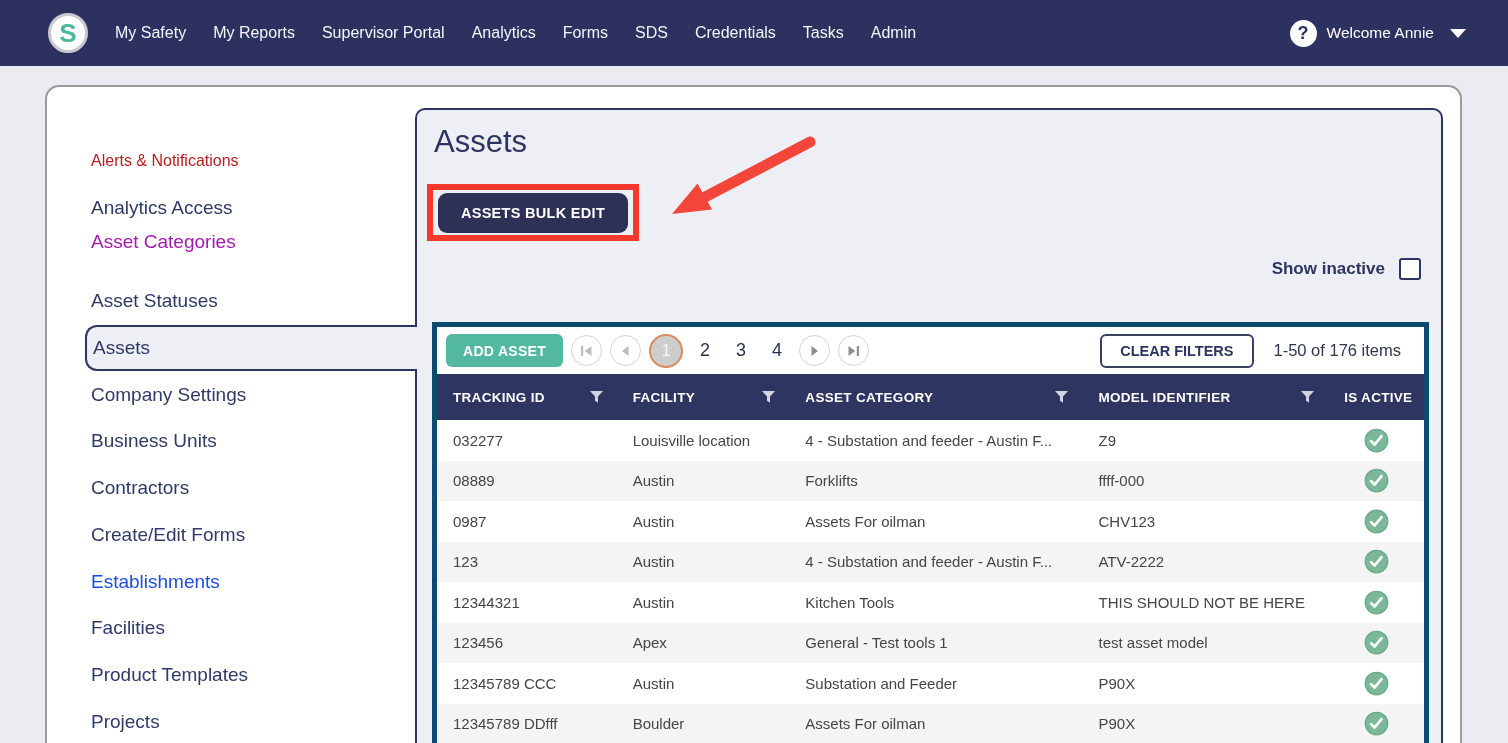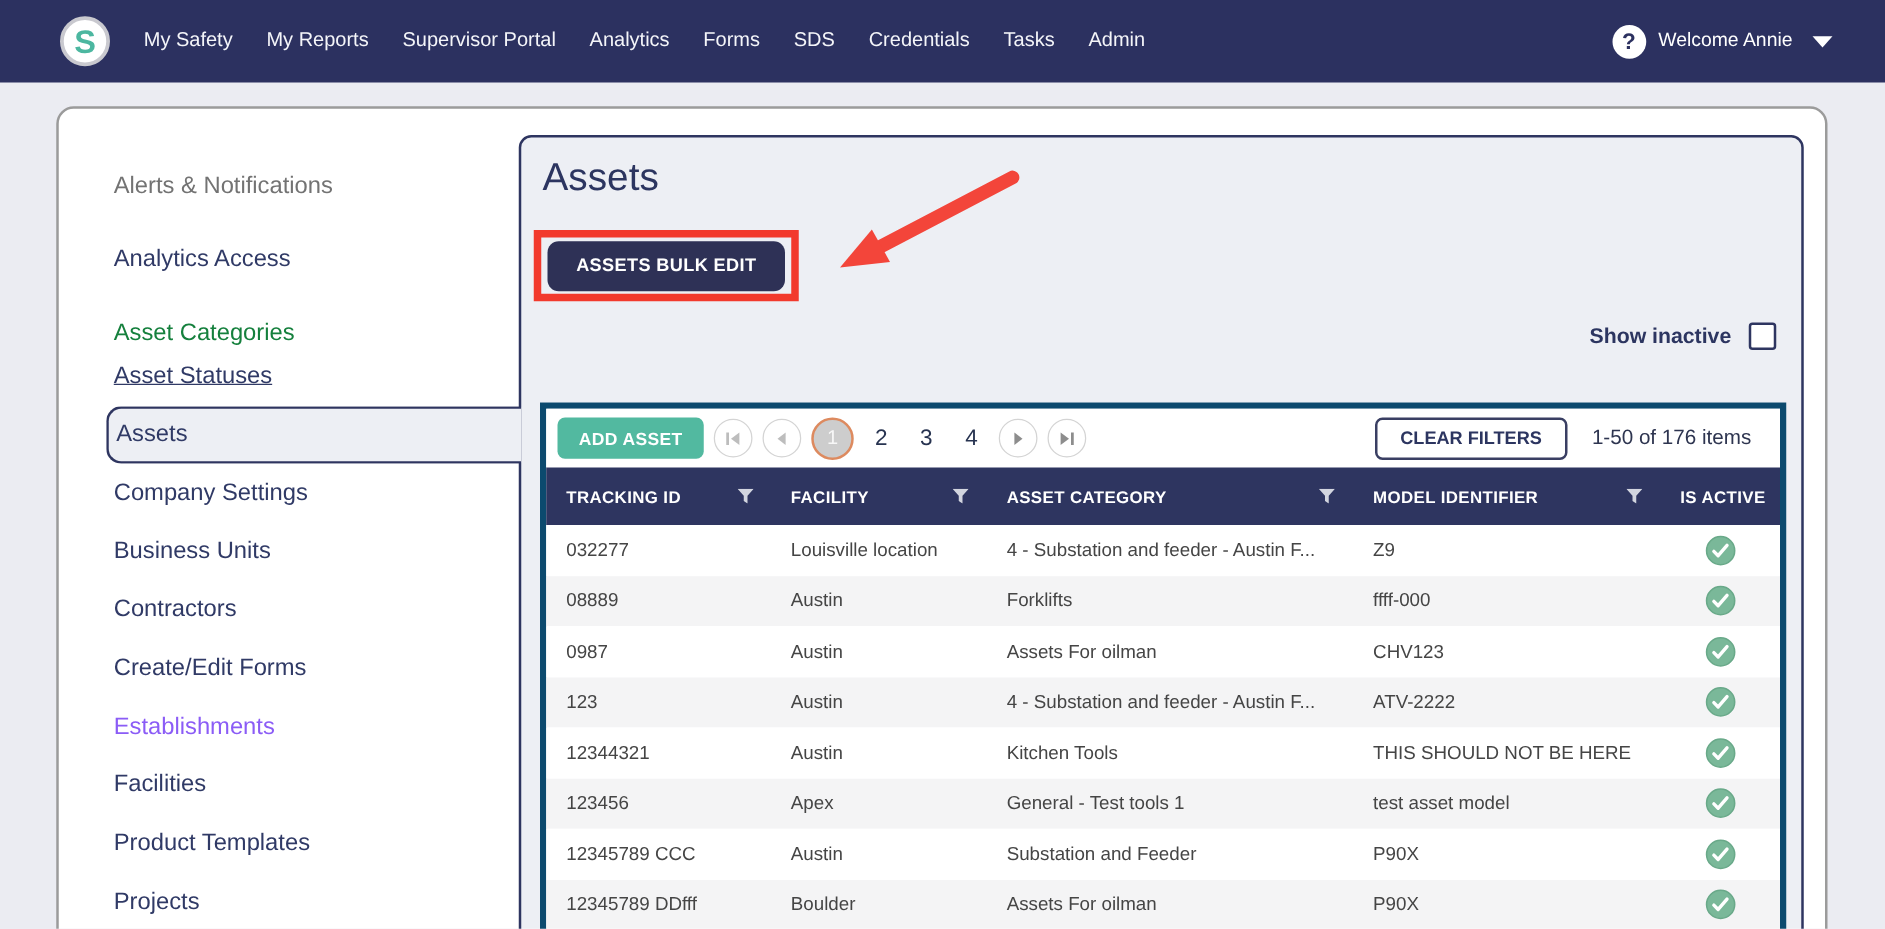--- a/index.html
+++ b/index.html
@@ -328,48 +328,48 @@
                 <path d="M6.8 12.6l3.3 3.3 6.8-8" stroke="#fff" stroke-width="2.6" fill="none" stroke-linecap="round" stroke-linejoin="round"></path>
               </svg>
             </span>
           </div>
         </div>
       </div>
   </div>
 </div>
 
 <div id="sidebar" style="position:absolute; left:85px; top:138px; width:332px; z-index:3;">
-    <div style="height: 46.7px; display: flex; align-items: flex-start; padding-left: 6px; font-size: 19px; color: #737373; cursor: pointer;">
+    <div style="height: 46.7px; display: flex; align-items: center; padding-left: 6px; font-size: 16px; color: #b91c1c; cursor: pointer;">
       <span>Alerts &amp; Notifications</span>
     </div>
     <div style="height: 46.7px; display: flex; align-items: center; padding-left: 6px; font-size: 19px; color: rgb(48, 58, 102); cursor: pointer;">
       <span>Analytics Access</span>
     </div>
-    <div style="height: 46.7px; display: flex; align-items: flex-end; padding-left: 6px; font-size: 19px; color: #15803d; cursor: pointer;">
+    <div style="height: 46.7px; display: flex; align-items: flex-start; padding-left: 6px; font-size: 19px; color: #a21caf; cursor: pointer;">
       <span>Asset Categories</span>
     </div>
-    <div style="height: 46.7px; display: flex; align-items: center; padding-left: 6px; font-size: 19px; color: rgb(48, 58, 102); cursor: pointer; text-decoration: underline;">
+    <div style="height: 46.7px; display: flex; align-items: center; padding-left: 6px; font-size: 19px; color: rgb(48, 58, 102); cursor: pointer;">
       <span>Asset Statuses</span>
     </div>
     <div style="height: 46.7px; display: flex; align-items: center; padding-left: 6px; font-size: 19px; color: rgb(48, 58, 102); cursor: pointer; background: rgb(237, 239, 244); border-top: 2px solid rgb(46, 53, 96); border-bottom: 2px solid rgb(46, 53, 96); border-left: 2px solid rgb(46, 53, 96); border-image: initial; border-right: none; border-radius: 12px 0px 0px 12px;">
       <span>Assets</span>
     </div>
     <div style="height: 46.7px; display: flex; align-items: center; padding-left: 6px; font-size: 19px; color: rgb(48, 58, 102); cursor: pointer;">
       <span>Company Settings</span>
     </div>
     <div style="height: 46.7px; display: flex; align-items: center; padding-left: 6px; font-size: 19px; color: rgb(48, 58, 102); cursor: pointer;">
       <span>Business Units</span>
     </div>
     <div style="height: 46.7px; display: flex; align-items: center; padding-left: 6px; font-size: 19px; color: rgb(48, 58, 102); cursor: pointer;">
       <span>Contractors</span>
     </div>
     <div style="height: 46.7px; display: flex; align-items: center; padding-left: 6px; font-size: 19px; color: rgb(48, 58, 102); cursor: pointer;">
       <span>Create/Edit Forms</span>
     </div>
-    <div style="height: 46.7px; display: flex; align-items: center; padding-left: 6px; font-size: 19px; color: #8b5cf6; cursor: pointer;">
+    <div style="height: 46.7px; display: flex; align-items: center; padding-left: 6px; font-size: 19px; color: #1d4ed8; cursor: pointer;">
       <span>Establishments</span>
     </div>
     <div style="height: 46.7px; display: flex; align-items: center; padding-left: 6px; font-size: 19px; color: rgb(48, 58, 102); cursor: pointer;">
       <span>Facilities</span>
     </div>
     <div style="height: 46.7px; display: flex; align-items: center; padding-left: 6px; font-size: 19px; color: rgb(48, 58, 102); cursor: pointer;">
       <span>Product Templates</span>
     </div>
     <div style="height: 46.7px; display: flex; align-items: center; padding-left: 6px; font-size: 19px; color: rgb(48, 58, 102); cursor: pointer;">
       <span>Projects</span>

